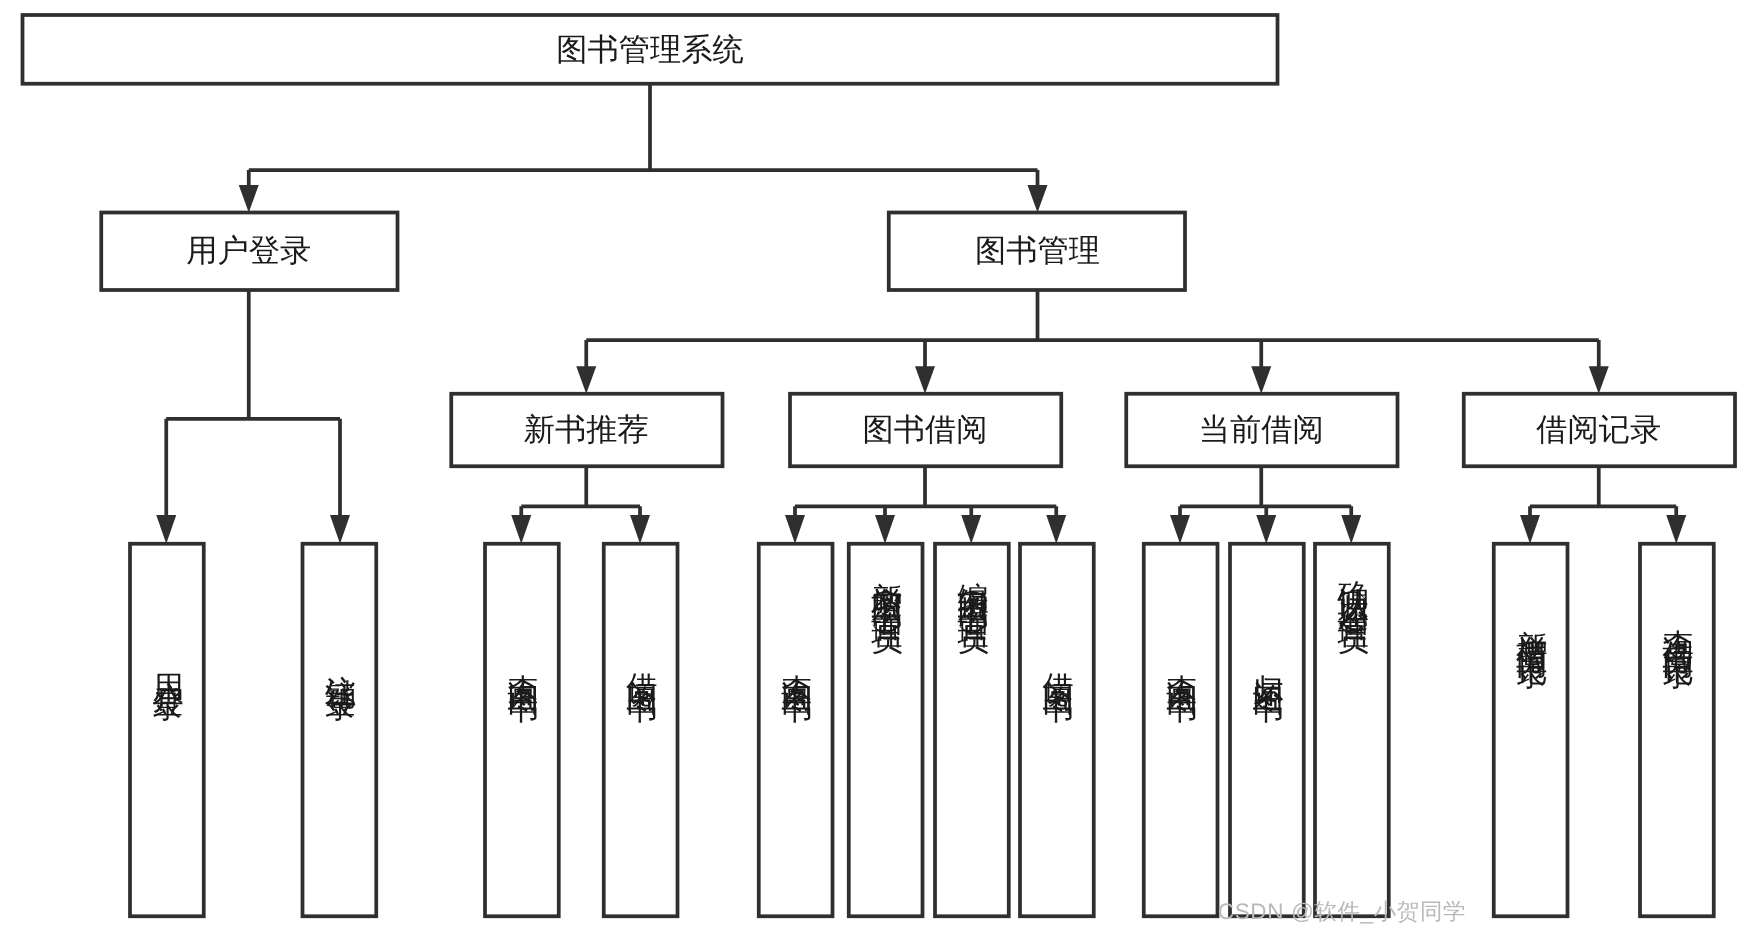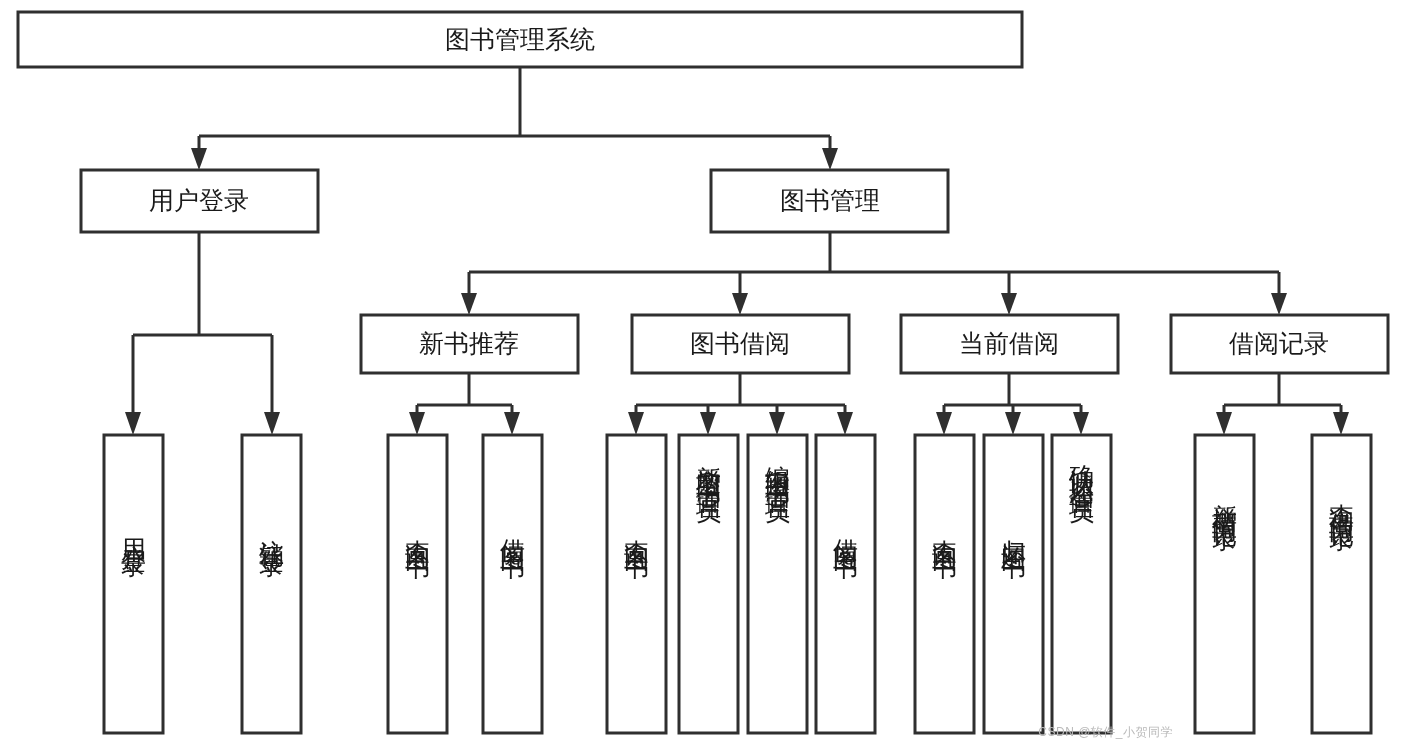--- a/index.html
+++ b/index.html
@@ -65,21 +65,21 @@
     line-height: 1;
     color: #1a1a1a;
     letter-spacing: 5px;
     white-space: nowrap;
   }
   .watermark {
     position: absolute;
     right: 12px;
     bottom: 6px;
     font-family: "Liberation Sans", "DejaVu Sans", sans-serif;
-    font-size: 12px;
+    font-size: 18px;
     color: #b9b9b9;
     letter-spacing: 0.5px;
     white-space: nowrap;
   }
 </style>
 </head>
 <body>
 
 <div id="diagram-root">
 

